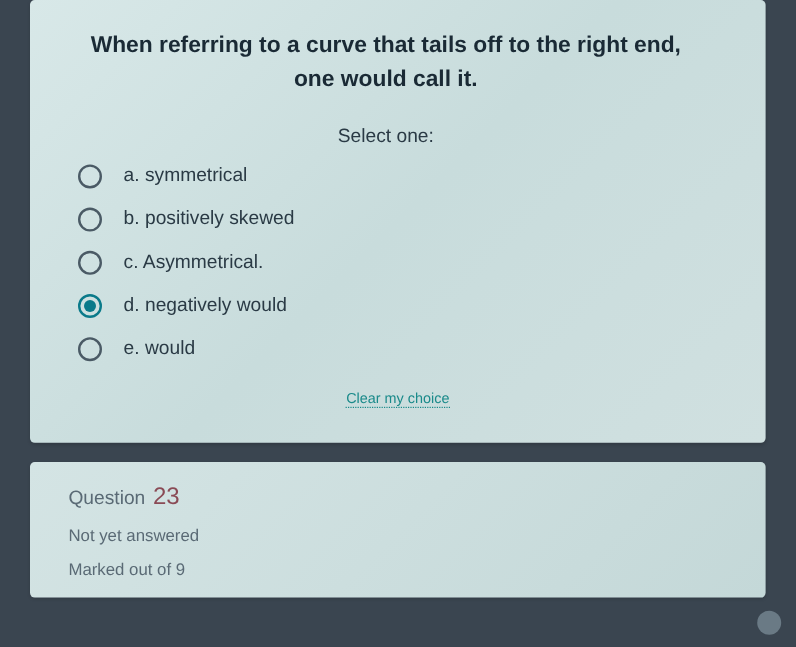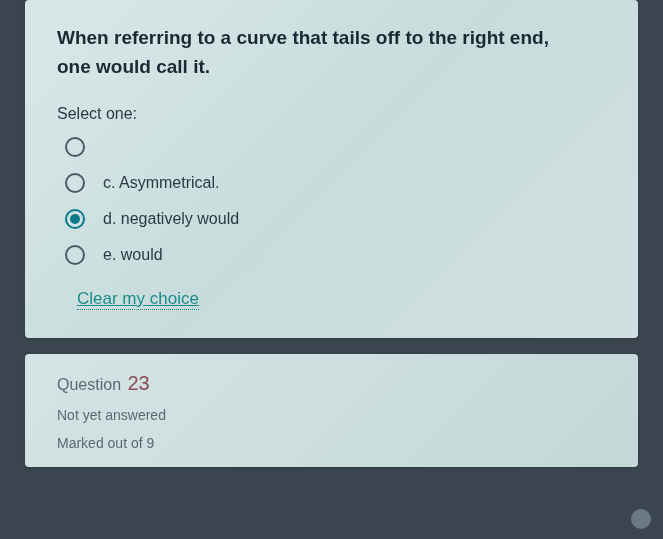--- a/index.html
+++ b/index.html
@@ -10,20 +10,21 @@
       height: 539px;
       overflow: hidden;
       padding: 0 25px;
     }
     .question-card {
       background: linear-gradient(135deg, #d8e8e8 0%, #c8dcdc 50%, #d0e0e0 100%);
       border-radius: 4px;
       padding: 24px 52px 28px 32px;
       margin-bottom: 16px;
       box-shadow: 0 1px 3px rgba(0,0,0,0.15);
+      text-align: center;
     }
     .question-text {
       font-size: 19px;
       font-weight: bold;
       color: #1a2a35;
       line-height: 1.5;
       margin-bottom: 24px;
     }
     .prompt-label {
       font-size: 16px;
@@ -62,22 +63,21 @@
     }
     .option-label {
       font-size: 16px;
       color: #2a3a45;
     }
     .clear-link {
       display: inline-block;
       margin-top: 8px;
       margin-left: 20px;
       color: #1a8a8a;
-      font-size: 17px;
-      text-decoration: underline;
+      font-size: 12px;
       border-bottom: 1px dotted #1a8a8a;
       cursor: pointer;
     }
     .info-card {
       background: linear-gradient(135deg, #d4e4e4 0%, #c4d8d8 100%);
       border-radius: 4px;
       padding: 18px 48px 16px 32px;
       box-shadow: 0 1px 3px rgba(0,0,0,0.15);
     }
     .q-label {
@@ -107,22 +107,27 @@
   </style>
 </head>
 <body>
 
 <div class="question-card">
   <div class="question-text">When referring to a curve that tails off to the right end, one would call it.</div>
   <div class="prompt-label">Select one:</div>
 
   <div class="option-row">
     <span class="radio"></span>
+    <span class="option-label"><span>a.</span> <span>symmetrical</span></span>
   </div>
 
+  <div class="option-row">
+    <span class="radio"></span>
+    <span class="option-label"><span>b.</span> <span>positively skewed</span></span>
+  </div>
 
   <div class="option-row">
     <span class="radio"></span>
     <span class="option-label"><span>c.</span> <span>Asymmetrical.</span></span>
   </div>
 
   <div class="option-row">
     <span class="radio selected"></span>
     <span class="option-label"><span>d.</span> <span>negatively would</span></span>
   </div>

